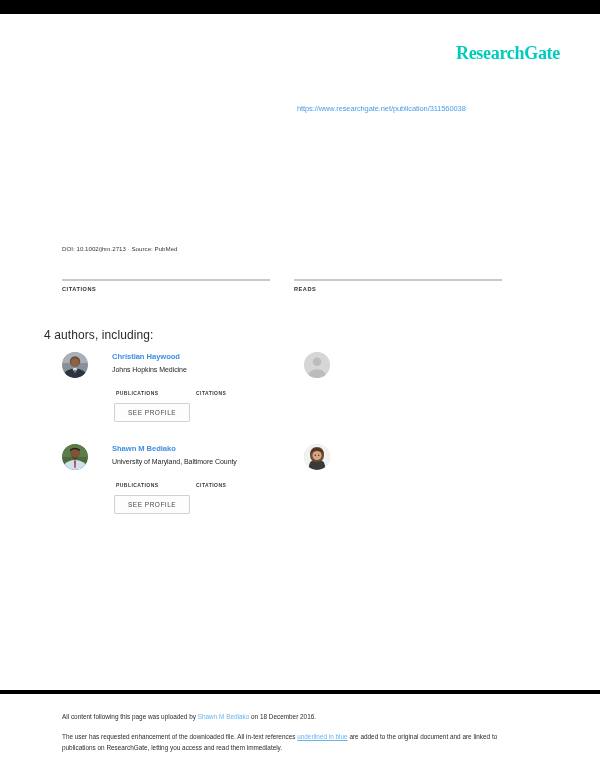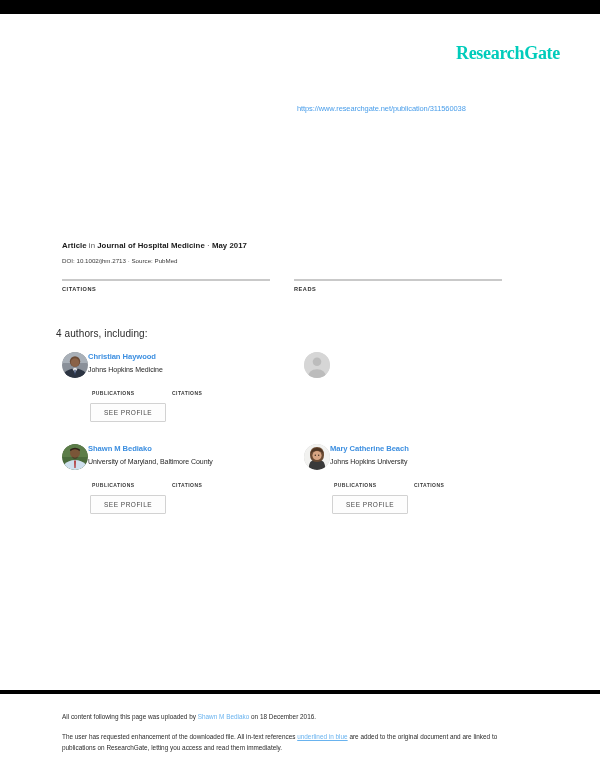--- a/index.html
+++ b/index.html
@@ -115,42 +115,42 @@
     margin-top: 2px;
     font-size: 11px;
     color: #1a1a1a;
     font-weight: normal;
     min-height: 11px;
   }
 
   
   .authors-title {
     position: absolute;
-    left: 56px;
+    left: 44px;
     top: 328px;
-    font-size: 10px;
+    font-size: 12px;
     color: #2b2b2b;
     letter-spacing: 0.1px;
   }
 
   .authors-grid {
     position: absolute;
     left: 62px;
     top: 352px;
     width: 460px;
   }
   .author-row {
     display: flex;
     gap: 24px;
     margin-bottom: 22px;
   }
   .author-card {
     width: 218px;
     display: flex;
-    gap: 0;
+    gap: 24px;
     align-items: flex-start;
   }
 
   .avatar {
     width: 26px;
     height: 26px;
     border-radius: 50%;
     flex: 0 0 26px;
     overflow: hidden;
     position: relative;
@@ -238,27 +238,20 @@
 
 <div class="page">
 
   <div class="sheet"></div>
   <div class="footer-sheet"></div>
 
   <div class="rg-logo">ResearchGate</div>
   <div class="rg-url">https://www.researchgate.net/publication/311560038</div>
 
   <div class="meta">
-    <div class="meta-line1">
-      <span class="lbl">Article</span>
-      <span class="in">in</span>
-      <span class="jrn">Journal of Hospital Medicine</span>
-      <span class="in">·</span>
-      <span class="jrn">May 2017</span>
-    </div>
     <div class="meta-line2">DOI: 10.1002/jhm.2713 · Source: PubMed</div>
   </div>
 
   <div class="stats">
     <div class="stat-col">
       <div class="stat-rule"></div>
       <div class="stat-label">CITATIONS</div>
       <div class="stat-value"></div>
     </div>
     <div class="stat-col">
@@ -372,35 +365,20 @@
               <rect width="26" height="26" fill="#f2f2f0"></rect>
               <path d="M4.5 26 Q4.5 15 13 15 Q21.5 15 21.5 26 Z" fill="#3a3a3a"></path>
               <path d="M6 11 Q6 3 13 3 Q20 3 20 11 Q20 18 13 18 Q6 18 6 11 Z" fill="#6a4a32"></path>
               <circle cx="13" cy="11.5" r="4.6" fill="#d8a583"></circle>
               <path d="M6.5 9.5 Q8 4 13 4 Q18 4 19.5 9.5 Q17 6.6 13 6.6 Q9 6.6 6.5 9.5 Z" fill="#4e3422"></path>
               <circle cx="11.3" cy="11.2" r="0.7" fill="#3a2a1e"></circle>
               <circle cx="14.7" cy="11.2" r="0.7" fill="#3a2a1e"></circle>
             </g>
           </svg>
         </div>
-        <div class="author-body">
-          <div class="author-name">Mary Catherine Beach</div>
-          <div class="author-affil">Johns Hopkins University</div>
-          <div class="author-stats">
-            <div class="astat">
-              <div class="astat-num"></div>
-              <div class="astat-label">PUBLICATIONS</div>
-            </div>
-            <div class="astat">
-              <div class="astat-num"></div>
-              <div class="astat-label">CITATIONS</div>
-            </div>
-          </div>
-          <div class="see-profile">SEE PROFILE</div>
-        </div>
       </div>
 
     </div>
 
   </div>
 
   <div class="foot">
     <div class="foot-line1"><span>All content following this page was uploaded by </span><a href="#">Shawn M Bediako</a><span> on 18 December 2016.</span></div>
     <div class="foot-para"><span>The user has requested enhancement of the downloaded file. All in-text references </span><span class="blue">underlined in blue</span><span> are added to the original document and are linked to publications on ResearchGate, letting you access and read them immediately.</span></div>
   </div>

